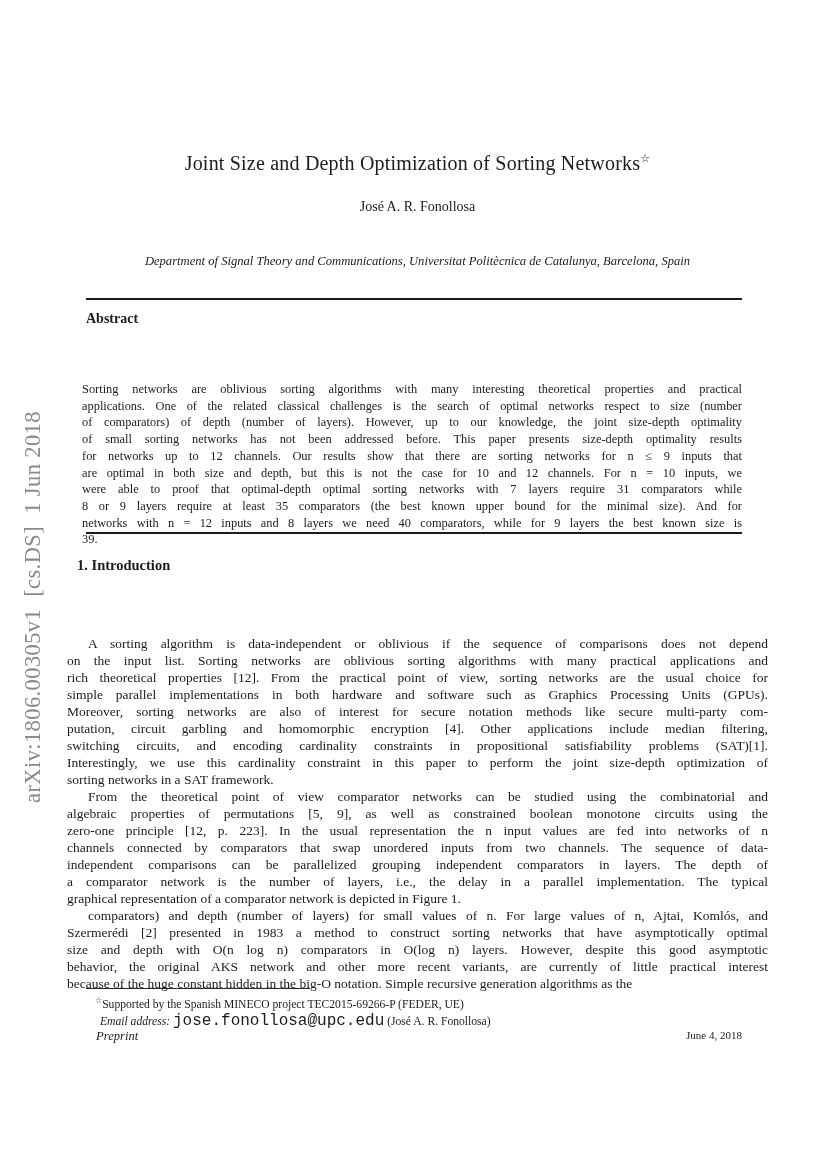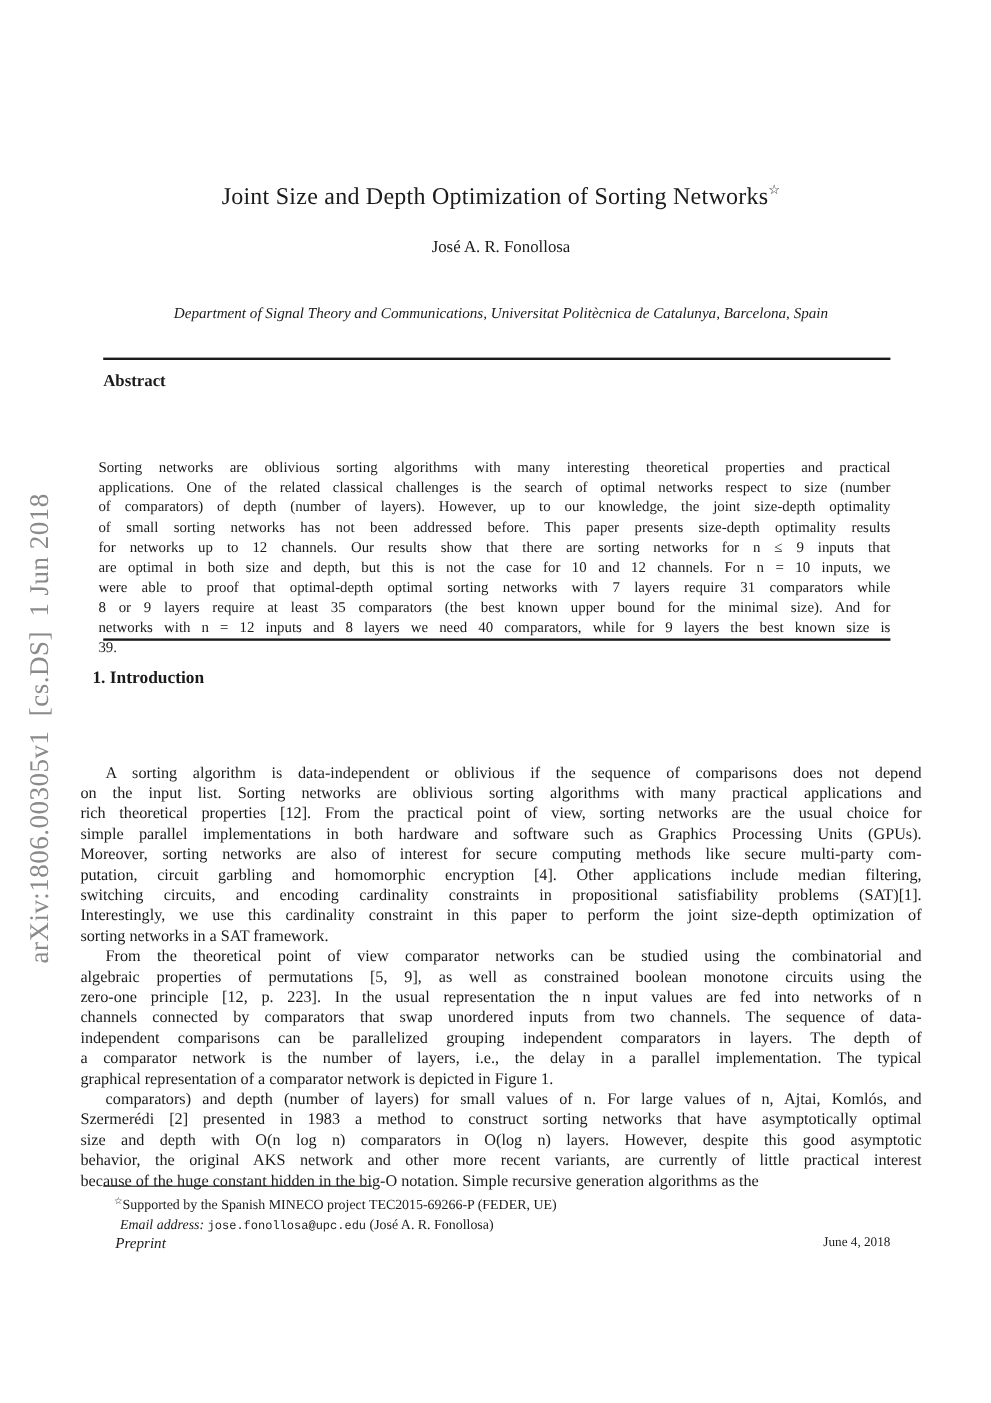--- a/index.html
+++ b/index.html
@@ -26,21 +26,21 @@
 
   .tline { text-align:justify; text-align-last:justify; }
   .tline.last { text-align-last:left; }
 
   .fn-rule { position:absolute; left:86px; width:224px; top:988px; height:1px; background:#2a2a2a; }
   .footnote { position:absolute; left:86px; width:656px; top:993px; font-size:11.6px; line-height:16px; }
   .fn-line1 { text-indent:9px; }
   .fn-line2 { text-indent:14px; }
   .fn-mark { vertical-align:super; font-size:8px; }
   .italic { font-style:italic; }
-  .mono { font-family:"Liberation Mono", monospace; font-size:10px;margin-top:40px; }
+  .mono { font-family:"Liberation Mono", monospace; font-size:16px;margin-top:40px; }
 
   .footer-left { position:absolute; left:96px; top:1029px; font-style:italic; font-size:12.6px; }
   .footer-right { position:absolute; right:84px; top:1029px; font-size:11px; }
 
   .arxiv-stamp {
     position:absolute; left:-247px; top:594px; width:560px; height:26px;
     transform:rotate(-90deg); text-align:center; white-space:pre;
     color:#8a8a8a; font-size:22.5px; letter-spacing:.4px;
   }
 </style>
@@ -77,21 +77,21 @@
   <div class="rule rule-abs-bottom"></div>
 
   <div class="sec-heading">1. Introduction</div>
 
   <div class="intro-body">
     <div class="para indent">
         <div class="tline">A sorting algorithm is data-independent or oblivious if the sequence of comparisons does not depend</div>
         <div class="tline">on the input list. Sorting networks are oblivious sorting algorithms with many practical applications and</div>
         <div class="tline">rich theoretical properties [12]. From the practical point of view, sorting networks are the usual choice for</div>
         <div class="tline">simple parallel implementations in both hardware and software such as Graphics Processing Units (GPUs).</div>
-        <div class="tline">Moreover, sorting networks are also of interest for secure computing methods like secure multi-party com-</div>
+        <div class="tline">Moreover, sorting networks are also of interest for secure notation methods like secure multi-party com-</div>
         <div class="tline">putation, circuit garbling and homomorphic encryption [4]. Other applications include median filtering,</div>
         <div class="tline">switching circuits, and encoding cardinality constraints in propositional satisfiability problems (SAT)[1].</div>
         <div class="tline">Interestingly, we use this cardinality constraint in this paper to perform the joint size-depth optimization of</div>
         <div class="tline last">sorting networks in a SAT framework.</div>
       </div>
     <div class="para indent">
         <div class="tline">From the theoretical point of view comparator networks can be studied using the combinatorial and</div>
         <div class="tline">algebraic properties of permutations [5, 9], as well as constrained boolean monotone circuits using the</div>
         <div class="tline">zero-one principle [12, p. 223]. In the usual representation the n input values are fed into networks of n</div>
         <div class="tline">channels connected by comparators that swap unordered inputs from two channels. The sequence of data-</div>

